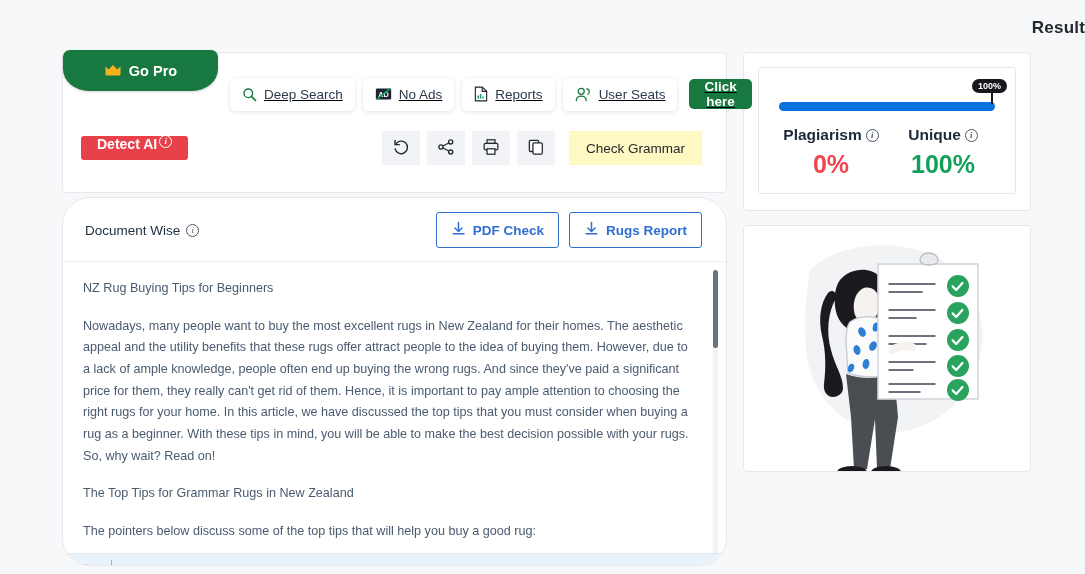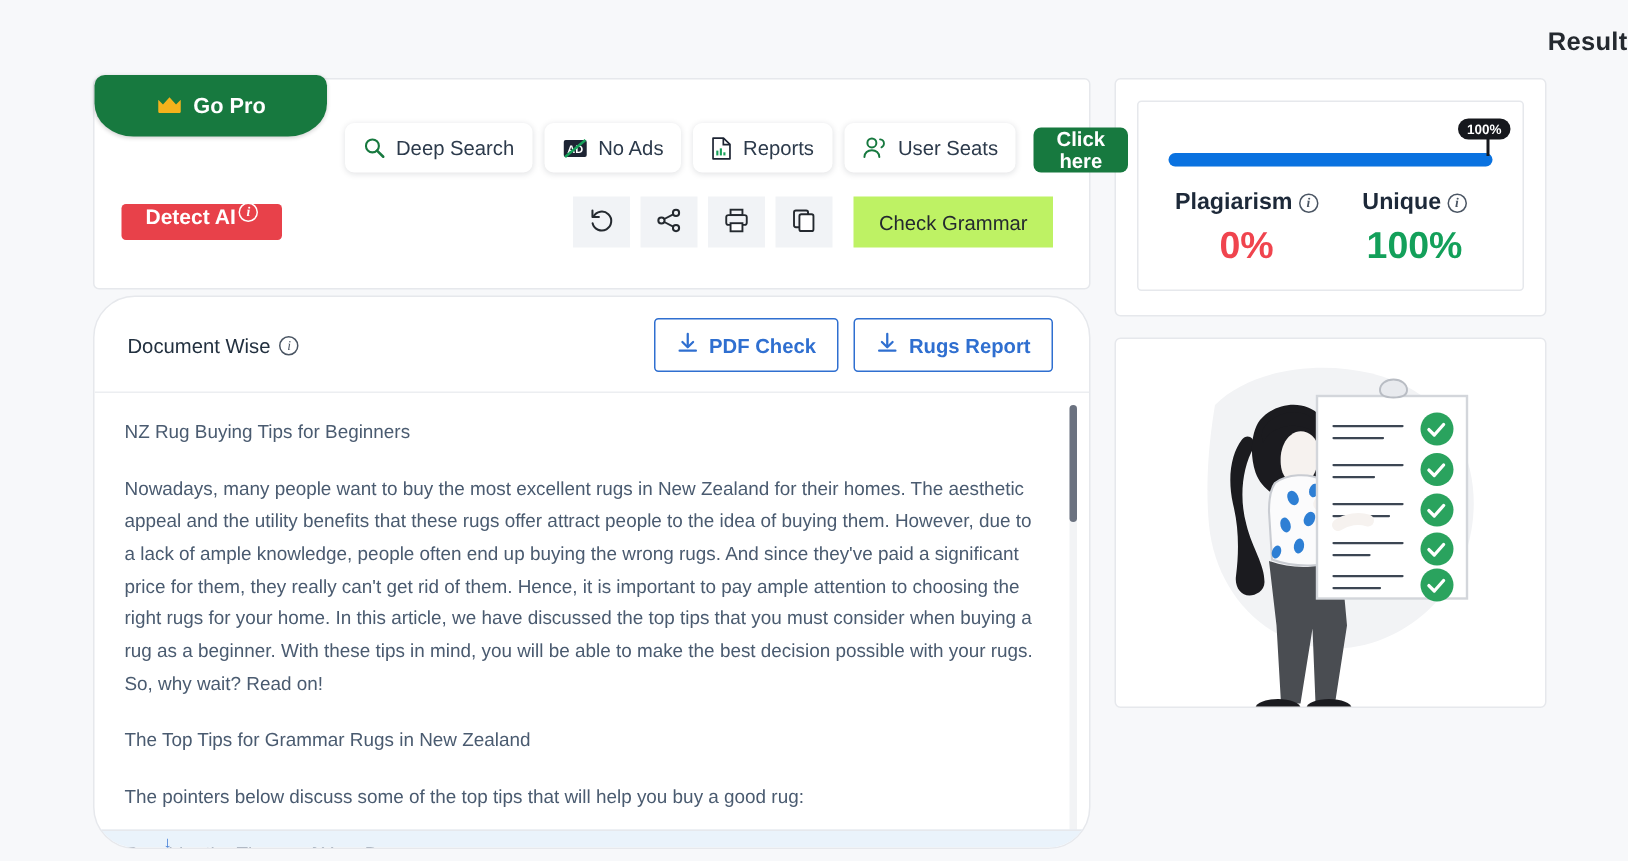--- a/index.html
+++ b/index.html
@@ -41,24 +41,25 @@
     display: flex; align-items: center; justify-content: center;
     gap: 7px;
     color: #fff; font-weight: bold; font-size: 14.5px;
     box-shadow: 0 1px 3px rgba(0,0,0,.18);
     z-index: 4;
   }
   .crown {
     width: 18px; height: 13px; display: block;
   }
   .tab-row {
-    display: flex; align-items: flex-end;
+    display: flex; align-items: center;
     gap: 8px;
     padding: 20px 0 0 167px;
     height: 62px;
+    text-decoration: underline;
   }
   .pill {
     background: #fff;
     border-radius: 6px;
     box-shadow: 0 1px 4px rgba(16,24,40,.13);
     height: 33px;
     padding: 0 12px;
     display: flex; align-items: center; gap: 7px;
     font-size: 13.5px;
     color: #2c3a4b;
@@ -95,21 +96,21 @@
   .spacer { flex: 1 1 auto; }
   .icon-btn {
     width: 38px; height: 34px;
     background: #f1f3f6;
     border: none;
     display: flex; align-items: center; justify-content: center;
     margin-left: 7px;
     cursor: pointer;
   }
   .grammar-btn {
-    background: #bef264; border: none;
+    background: #fef9c3; border: none;
     height: 34px; padding: 0 17px;
     margin-left: 14px;
     font-size: 13.5px; color: #24292f;
     cursor: pointer;
   }
   
   .doc-card { margin-top: 4px; height: 369px; overflow: hidden; position: relative; border-radius: 28px; }
   .doc-head {
     display: flex; align-items: center;
     padding: 14px 24px 13px 22px;

